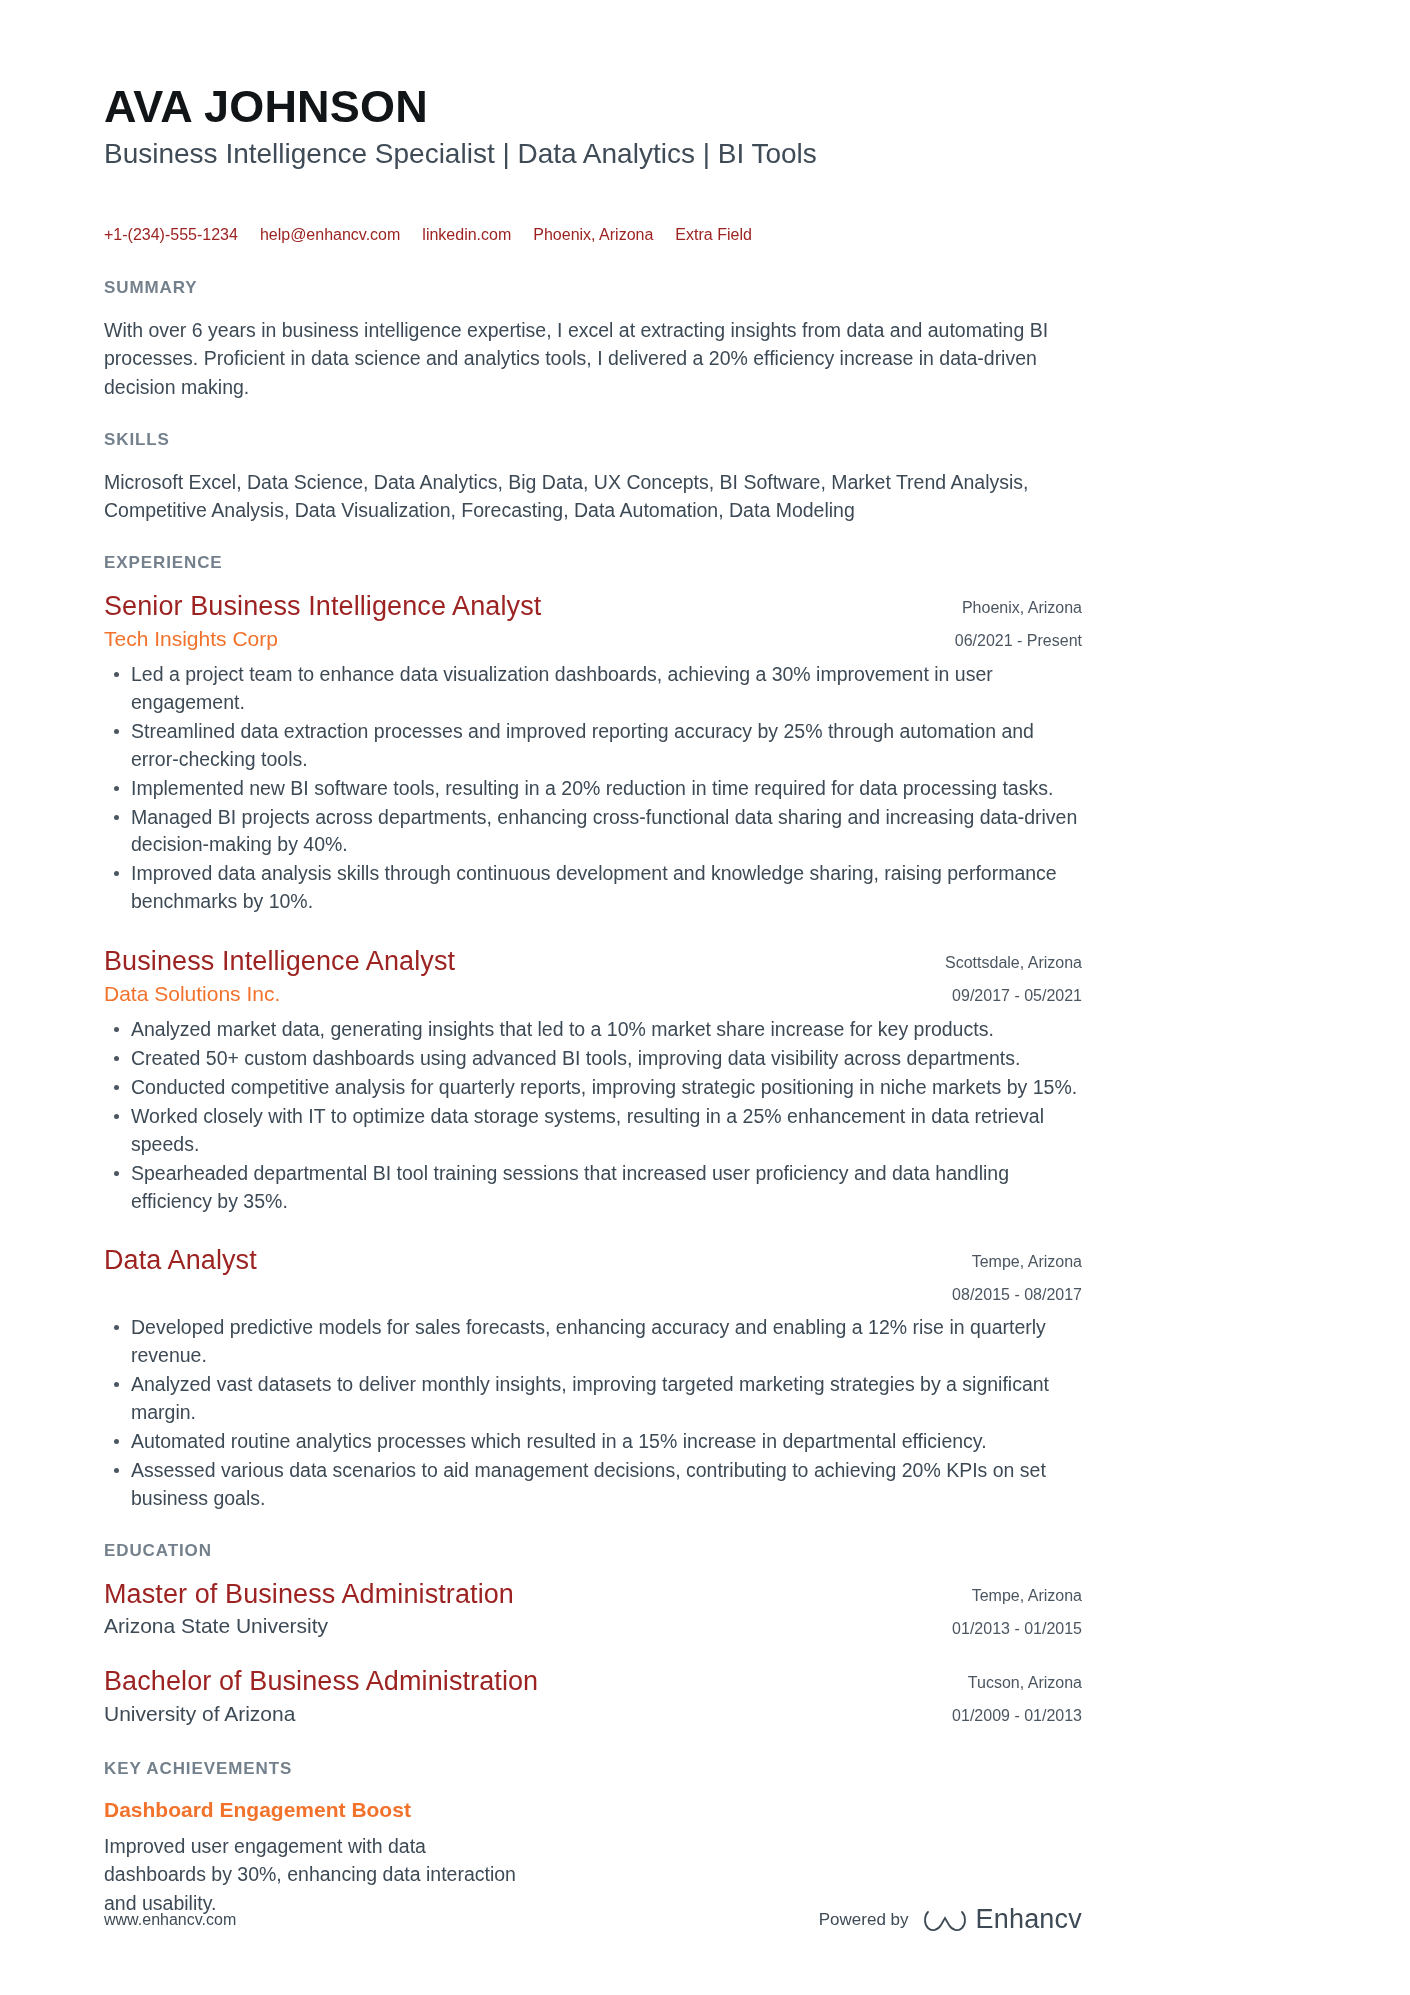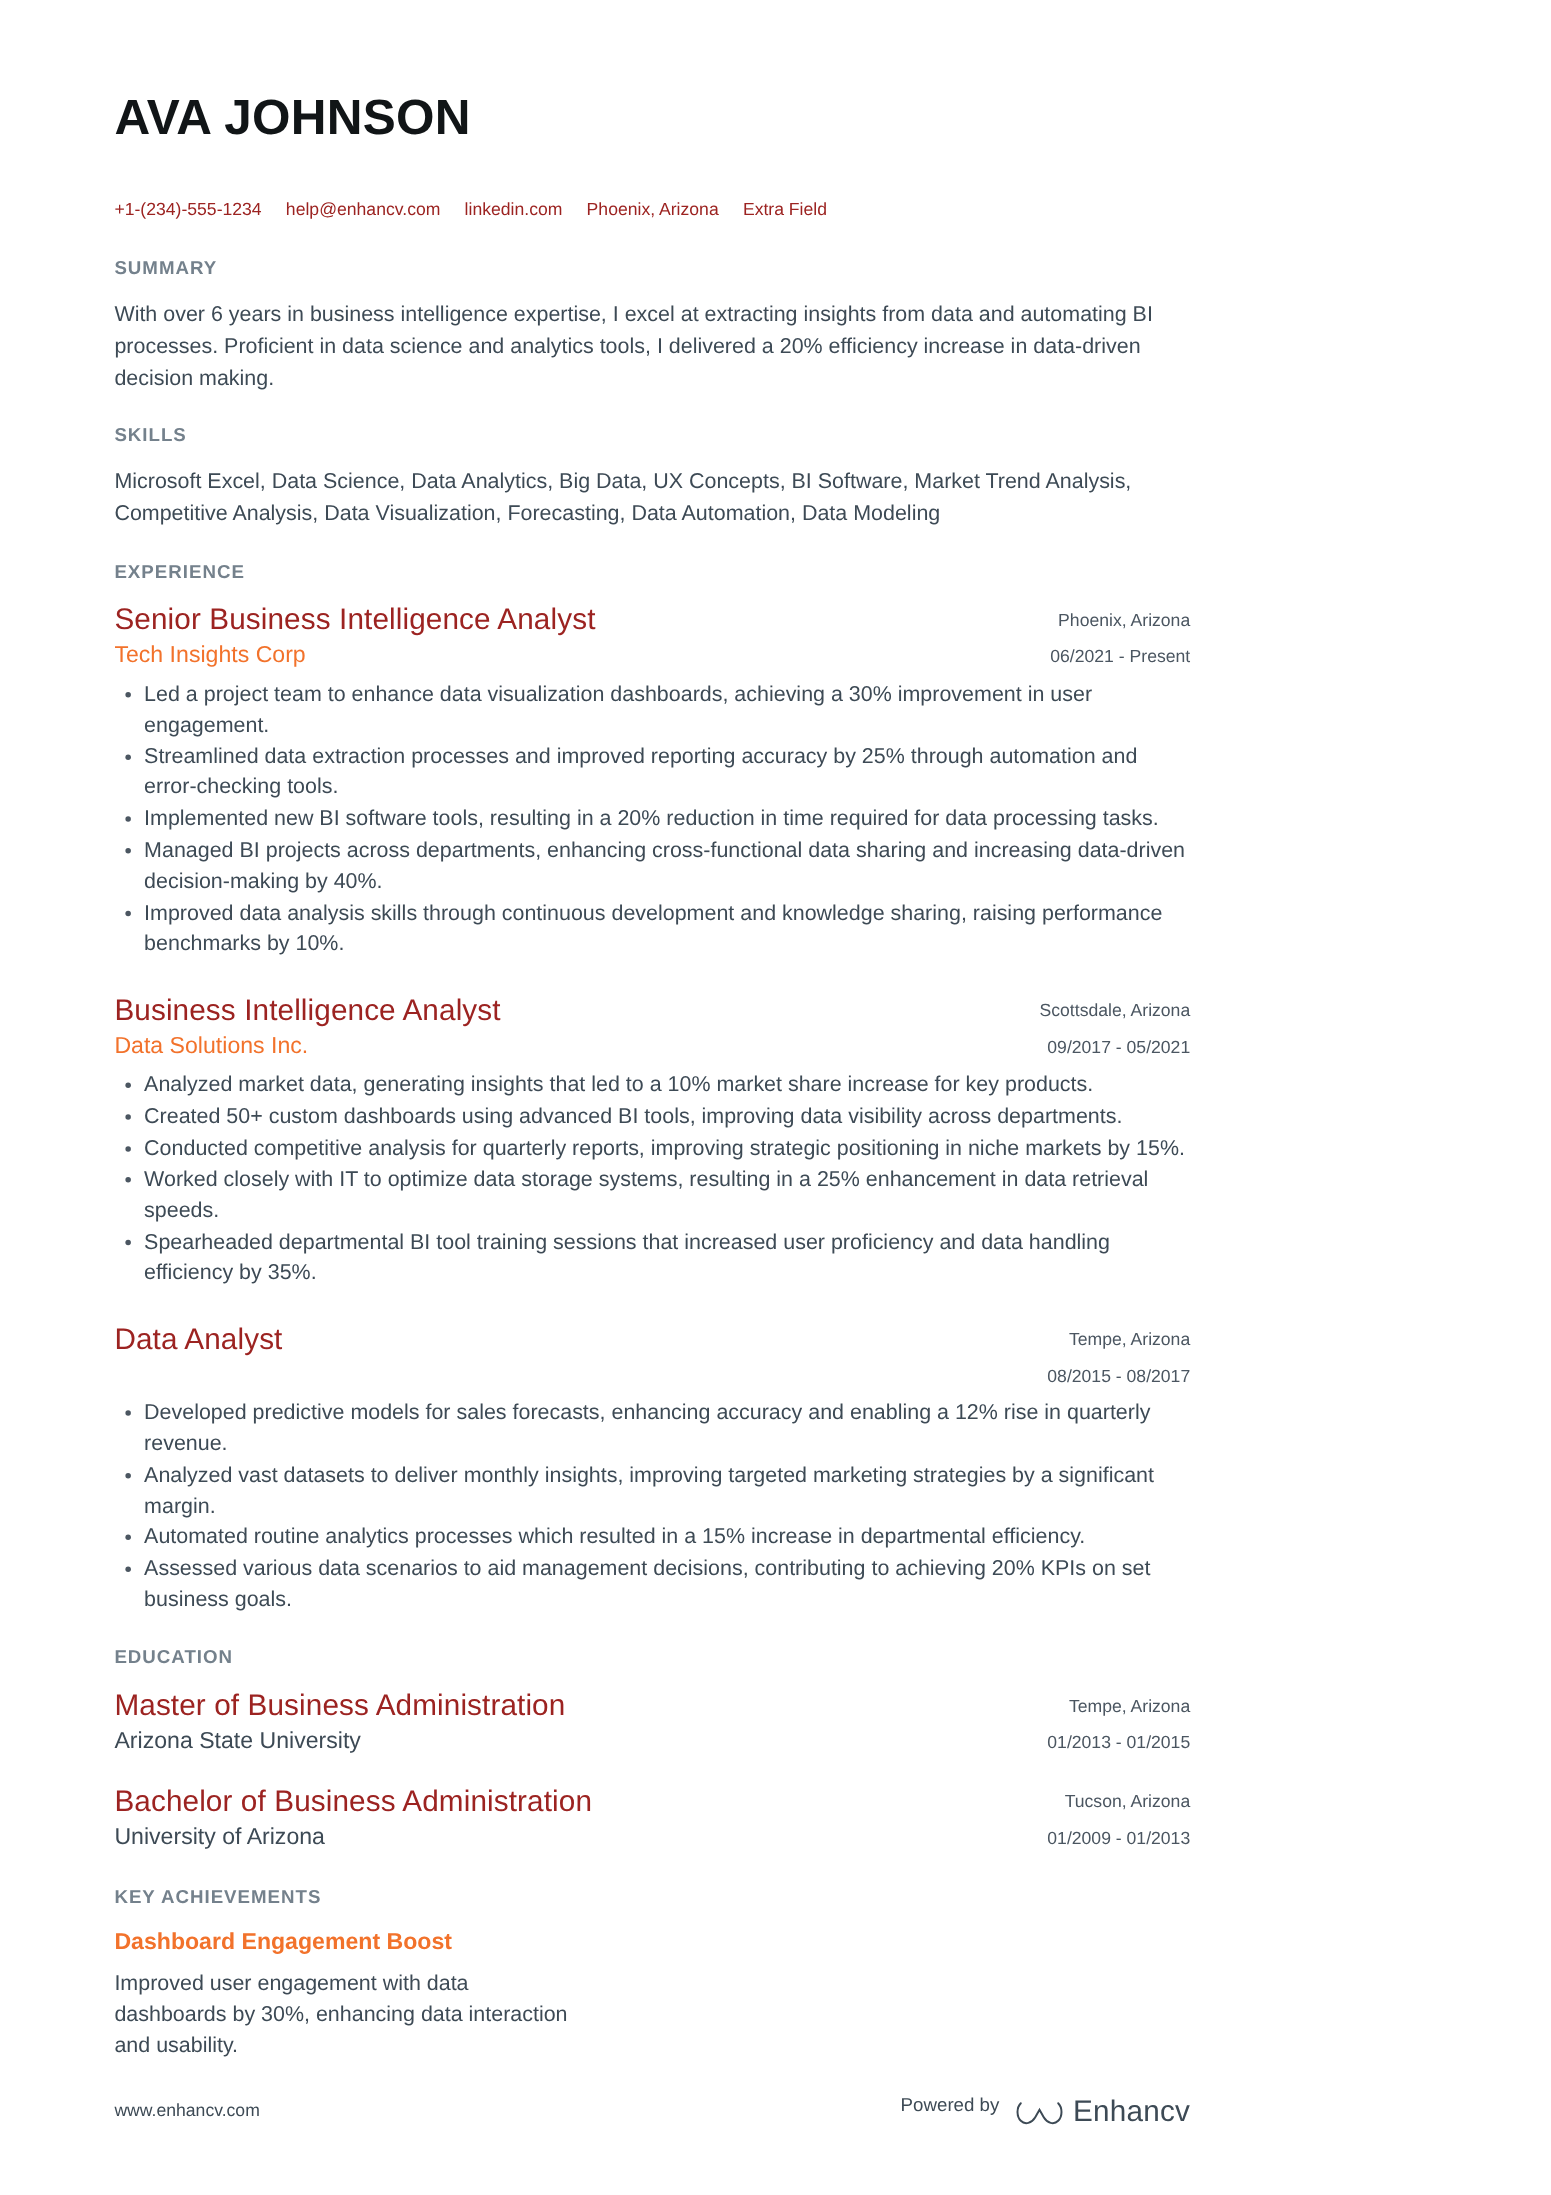--- a/index.html
+++ b/index.html
@@ -191,21 +191,21 @@
     justify-content: space-between;
     align-items: center;
     margin-top: 38px;
   }
   .footer-url {
     font-size: 16px;
     color: #3d4a55;
   }
   .footer-brand {
     display: flex;
-    align-items: flex-start;
+    align-items: center;
     gap: 14px;
   }
   .powered-by {
     font-size: 17px;
     color: #3d4a55;
   }
   .brand-logo {
     display: flex;
     align-items: center;
     gap: 9px;
@@ -216,20 +216,21 @@
     letter-spacing: 0.2px;
   }
 </style>
 </head>
 <body>
 
 <div class="page">
 
   <div class="header">
     <div class="full-name">AVA JOHNSON</div>
+    <div class="headline">Business Intelligence Specialist | Data Analytics | BI Tools</div>
     <div class="contact-row">
       <span class="contact-item">+1-(234)-555-1234</span>
       <span class="contact-item">help@enhancv.com</span>
       <span class="contact-item">linkedin.com</span>
       <span class="contact-item">Phoenix, Arizona</span>
       <span class="contact-item">Extra Field</span>
     </div>
   </div>
 
   <div class="section">

